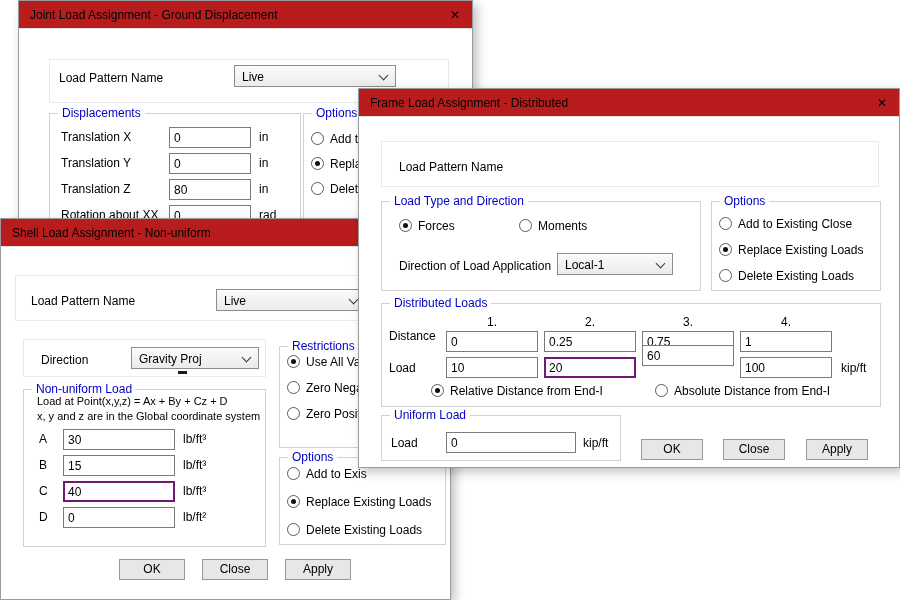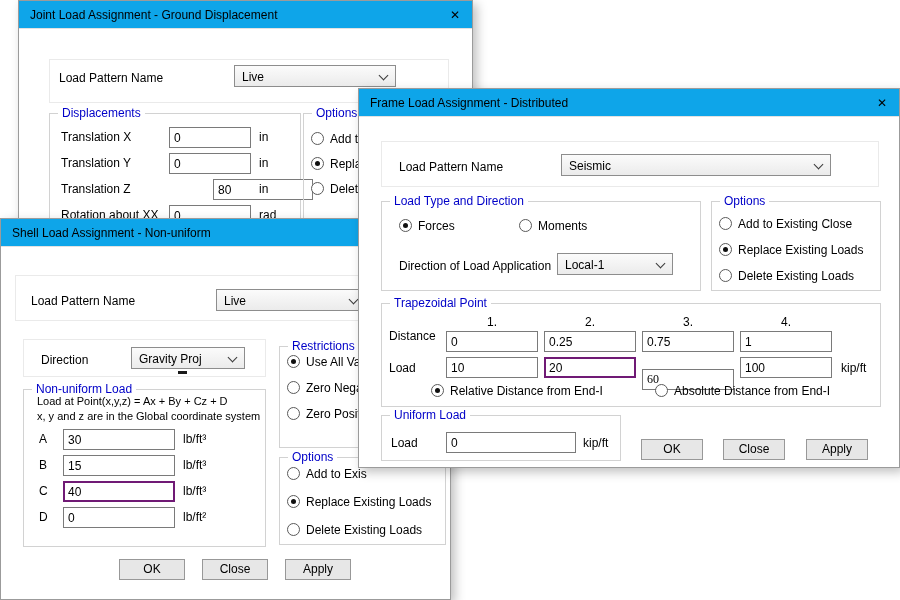--- a/index.html
+++ b/index.html
@@ -1,21 +1,21 @@
 <!DOCTYPE html>
 <html><head>
 <meta charset="utf-8">
 <style>
   *{box-sizing:border-box}
   html,body{margin:0;padding:0}
   body{width:900px;height:600px;position:relative;background:#ffffff;overflow:hidden;
        font-family:"Liberation Sans",sans-serif;font-size:12px;color:#000}
   .dlg{position:absolute;background:#fff;border:1px solid #9b9b9b;
        box-shadow:4px 4px 10px rgba(0,0,0,.25);overflow:hidden}
-  .titlebar{position:absolute;left:0;top:0;right:0;height:28px;background:#0ea5e9;border-bottom:1px solid #e2e2e2}
+  .titlebar{position:absolute;left:0;top:0;right:0;height:28px;background:#b91c1c;border-bottom:1px solid #e2e2e2}
   .title{position:absolute;left:11px;top:7px;white-space:nowrap}
   .x{position:absolute;right:8px;top:5px;width:18px;height:18px;line-height:18px;text-align:center;
      font-size:12px;cursor:default}
   .lbl{position:absolute;white-space:nowrap}
   .small{font-size:11px}
   .grp{position:absolute;border:1px solid #d2d2d2}
   .glbl{position:absolute;left:8px;top:-8px;background:#fff;padding:0 4px;color:#0000c8;white-space:nowrap}
   .faintbox{position:absolute;border:1px solid #eaeaea}
   .tb{position:absolute;height:21px;border:1px solid #7a7a7a;background:#fff;color:#000;
       font-family:"Liberation Sans",sans-serif;font-size:12px;padding:0 4px}
@@ -51,21 +51,21 @@
   <div class="grp" style="left:30px;top:112px;width:252px;height:198px">
     <span class="glbl">Displacements</span>
   </div>
   <span class="lbl" style="left:42px;top:129px">Translation X</span>
   <input class="tb" style="left: 150px; top: 126px; width: 82px;" value="0">
   <span class="lbl" style="left:240px;top:129px">in</span>
   <span class="lbl" style="left:42px;top:155px">Translation Y</span>
   <input class="tb" style="left: 150px; top: 152px; width: 82px;" value="0">
   <span class="lbl" style="left:240px;top:155px">in</span>
   <span class="lbl" style="left:42px;top:181px">Translation Z</span>
-  <input class="tb" style="left: 150px; top: 178px; width: 100px; margin-left: 44px;" value="80">
+  <input class="tb" style="left: 150px; top: 178px; width: 82px;" value="80">
   <span class="lbl" style="left:240px;top:181px">in</span>
   <span class="lbl" style="left:42px;top:207px">Rotation about XX</span>
   <input class="tb" style="left: 150px; top: 204px; width: 82px;" value="0">
   <span class="lbl" style="left:240px;top:207px">rad</span>
 
   <div class="grp" style="left:284px;top:112px;width:158px;height:198px">
     <span class="glbl">Options</span>
   </div>
   <div class="radio" style="left:292px;top:131px;width:130px">
     <span class="circ"></span>
@@ -89,21 +89,21 @@
   </div>
   <div class="faintbox" style="left:14px;top:56px;width:424px;height:46px"></div>
   <span class="lbl" style="left:30px;top:75px">Load Pattern Name</span>
   <div class="combo" style="left:215px;top:70px;width:150px">
     <span class="cval">Live</span>
     <span class="chev"></span>
   </div>
 
   <div class="faintbox" style="left:22px;top:120px;width:243px;height:38px"></div>
   <span class="lbl" style="left:40px;top:134px">Direction</span>
-  <div class="combo" style="left:130px;top:128px;width:114px">
+  <div class="combo" style="left:130px;top:128px;width:128px">
     <span class="cval">Gravity Proj</span>
     <span class="chev"></span>
   </div>
   <div class="dash" style="left:177px;top:152px;width:9px;height:3px"></div>
 
   <div class="grp" style="left:22px;top:170px;width:243px;height:158px">
     <span class="glbl">Non-uniform Load</span>
   </div>
   <span class="lbl small" style="left:36px;top:191px">x, y and z are in the Global coordinate system</span>
   <span class="lbl small" style="left:36px;top:176px">Load at Point(x,y,z) = Ax + By + Cz + D</span>
@@ -162,24 +162,20 @@
   <div class="btn" style="left:284px;top:340px;width:66px">Apply</div>
 </div>
 
 <div class="dlg" style="left:358px;top:88px;width:542px;height:380px;z-index:3">
   <div class="titlebar">
     <span class="title">Frame Load Assignment - Distributed</span>
     <span class="x">✕</span>
   </div>
   <div class="faintbox" style="left:22px;top:52px;width:498px;height:46px"></div>
   <span class="lbl" style="left:40px;top:71px">Load Pattern Name</span>
-  <div class="combo" style="left:202px;top:65px;width:270px">
-    <span class="cval">Seismic</span>
-    <span class="chev"></span>
-  </div>
 
   <div class="grp" style="left:22px;top:112px;width:320px;height:90px">
     <span class="glbl">Load Type and Direction</span>
   </div>
   <div class="radio on" style="left:40px;top:130px;width:90px">
     <span class="circ">
         <span class="dot"></span>
       </span>
     <span class="rlbl">Forces</span>
   </div>
@@ -205,37 +201,37 @@
         <span class="dot"></span>
       </span>
     <span class="rlbl">Replace Existing Loads</span>
   </div>
   <div class="radio" style="left:360px;top:180px;width:158px">
     <span class="circ"></span>
     <span class="rlbl">Delete Existing Loads</span>
   </div>
 
   <div class="grp" style="left:22px;top:214px;width:500px;height:104px">
-    <span class="glbl">Trapezoidal Point</span>
+    <span class="glbl">Distributed Loads</span>
   </div>
   <span class="lbl" style="left:128px;top:226px">1.</span>
   <span class="lbl" style="left:226px;top:226px">2.</span>
   <span class="lbl" style="left:324px;top:226px">3.</span>
   <span class="lbl" style="left:422px;top:226px">4.</span>
 
   <span class="lbl" style="left:30px;top:240px">Distance</span>
   <input class="tb" style="left: 87px; top: 242px; width: 92px;" value="0">
   <input class="tb" style="left: 185px; top: 242px; width: 92px;" value="0.25">
   <input class="tb" style="left: 283px; top: 242px; width: 92px;" value="0.75">
   <input class="tb" style="left: 381px; top: 242px; width: 92px;" value="1">
 
   <span class="lbl" style="left:30px;top:272px">Load</span>
   <input class="tb" style="left: 87px; top: 268px; width: 92px;" value="10">
   <input class="tb on" style="left: 185px; top: 268px; width: 92px;" value="20">
-  <input class="tb" style="left: 283px; top: 280px; width: 92px; font-family: Liberation Serif, serif;" value="60">
+  <input class="tb" style="left: 283px; top: 256px; width: 92px;" value="60">
   <input class="tb" style="left: 381px; top: 268px; width: 92px;" value="100">
   <span class="lbl" style="left:482px;top:272px">kip/ft</span>
 
   <div class="radio on" style="left:72px;top:295px;width:190px">
     <span class="circ">
         <span class="dot"></span>
       </span>
     <span class="rlbl">Relative Distance from End-I</span>
   </div>
   <div class="radio" style="left:296px;top:295px;width:195px">

